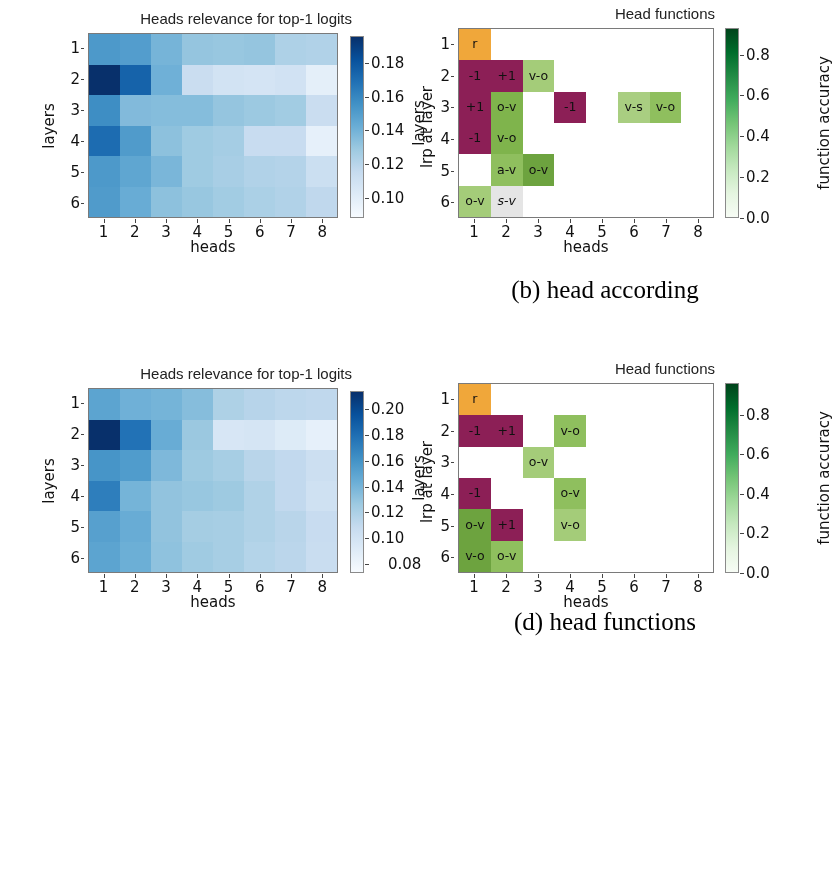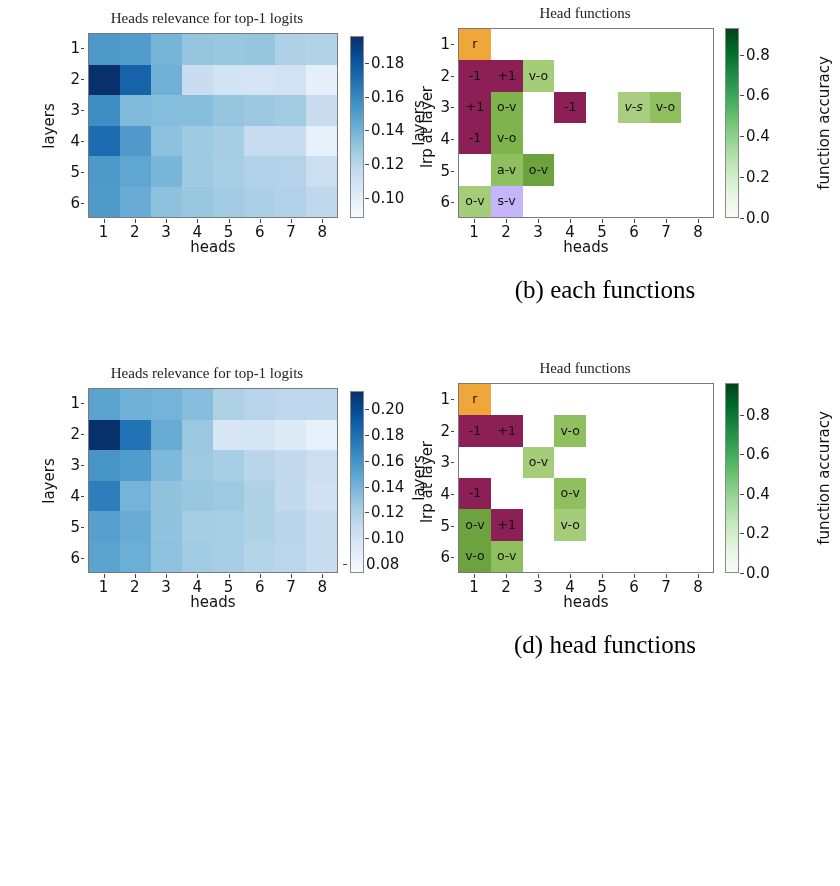--- a/index.html
+++ b/index.html
@@ -16,25 +16,25 @@
     overflow: hidden;
   }
 
   .figure-wrap { position: absolute; left: 0; top: 0; width: 840px; height: 886px; }
 
   
   .panel { position: absolute; }
 
   .panel-title {
     position: absolute;
-    text-align: center;
+    text-align: right;
     font-size: 15px;
     color: #222;
     white-space: nowrap;
-    font-family: Liberation Serif, serif;
+    font-family: Liberation Sans, sans-serif;
   }
 
   .plot-area {
     position: absolute;
     border: 1px solid #7a7a7a;
     background: #ffffff;
     box-sizing: border-box;
     overflow: hidden;
   }
 
@@ -274,41 +274,41 @@
           <div class="hm-cell fn-cell empty"></div>
           <div class="hm-cell fn-cell empty"></div>
           <div class="hm-cell fn-cell empty"></div>
           <div class="hm-cell fn-cell empty"></div>
           <div class="hm-cell fn-cell empty"></div>
           <div class="hm-cell fn-cell" style="background: rgb(140, 31, 86);">+1</div>
           <div class="hm-cell fn-cell" style="background: rgb(127, 180, 76);">o-v</div>
           <div class="hm-cell fn-cell empty"></div>
           <div class="hm-cell fn-cell" style="background: rgb(140, 31, 86);">-1</div>
           <div class="hm-cell fn-cell empty"></div>
-          <div class="hm-cell fn-cell" style="background: rgb(169, 206, 129); font-style: italic;">v-s</div>
+          <div class="hm-cell fn-cell" style="background: rgb(169, 206, 129);">v-s</div>
           <div class="hm-cell fn-cell" style="background: rgb(143, 191, 94);">v-o</div>
           <div class="hm-cell fn-cell empty"></div>
           <div class="hm-cell fn-cell" style="background: rgb(140, 31, 86);">-1</div>
           <div class="hm-cell fn-cell" style="background: rgb(127, 180, 76);">v-o</div>
           <div class="hm-cell fn-cell empty"></div>
           <div class="hm-cell fn-cell empty"></div>
           <div class="hm-cell fn-cell empty"></div>
           <div class="hm-cell fn-cell empty"></div>
           <div class="hm-cell fn-cell empty"></div>
           <div class="hm-cell fn-cell empty"></div>
           <div class="hm-cell fn-cell empty"></div>
           <div class="hm-cell fn-cell" style="background: rgb(143, 191, 94);">a-v</div>
           <div class="hm-cell fn-cell" style="background: rgb(109, 163, 63);">o-v</div>
           <div class="hm-cell fn-cell empty"></div>
           <div class="hm-cell fn-cell empty"></div>
           <div class="hm-cell fn-cell empty"></div>
           <div class="hm-cell fn-cell empty"></div>
           <div class="hm-cell fn-cell empty"></div>
           <div class="hm-cell fn-cell" style="background: rgb(164, 204, 121);">o-v</div>
-          <div class="hm-cell fn-cell" style="background: #c4b5fd;">s-v</div>
+          <div class="hm-cell fn-cell" style="background: #e5e5e5; font-style: italic;">s-v</div>
           <div class="hm-cell fn-cell empty"></div>
           <div class="hm-cell fn-cell empty"></div>
           <div class="hm-cell fn-cell empty"></div>
           <div class="hm-cell fn-cell empty"></div>
           <div class="hm-cell fn-cell empty"></div>
           <div class="hm-cell fn-cell empty"></div>
         </div>
     </div>
     <div id="yaxis-b">
         <div class="ytick" style="left: 426px; width: 24px; top: 34.8333px; position: absolute;">1</div>
@@ -334,21 +334,21 @@
     <div id="cbar-b-ticks">
         <div class="cbar-tick" style="left: 740px; top: 45.5591px; position: absolute;">0.8</div>
         <div class="cbar-tick" style="left: 740px; top: 86.4194px; position: absolute;">0.6</div>
         <div class="cbar-tick" style="left: 740px; top: 127.28px; position: absolute;">0.4</div>
         <div class="cbar-tick" style="left: 740px; top: 168.14px; position: absolute;">0.2</div>
         <div class="cbar-tick" style="left: 740px; top: 209px; position: absolute;">0.0</div>
       </div>
     <div class="cbar-label" style="left:748px; top:115px; width:150px; height:16px;">function accuracy</div>
   </div>
 
-  <div class="subcaption" style="left:460px; top:276px; width:290px;">(b) each functions</div>
+  <div class="subcaption" style="left:460px; top:276px; width:290px;">(b) head according</div>
 
   <div class="panel">
     <div class="panel-title" style="left:62px; top:365px; width:290px;">Heads relevance for top-1 logits</div>
     <div class="plot-area" id="hm-c" style="left:88px; top:388px; width:250px; height:185px;">
       <div class="hm-grid" id="grid-c">
           <div class="hm-cell" style="background: rgb(92, 164, 208);"></div>
           <div class="hm-cell" style="background: rgb(111, 176, 215);"></div>
           <div class="hm-cell" style="background: rgb(117, 180, 216);"></div>
           <div class="hm-cell" style="background: rgb(134, 189, 220);"></div>
           <div class="hm-cell" style="background: rgb(174, 209, 230);"></div>
@@ -418,21 +418,21 @@
     <div class="xlabel" style="left:88px; top:593px; width:250px;">heads</div>
     <div class="ylabel" style="left:18px; top:473px; width:60px; height:16px;">layers</div>
     <div class="cbar" id="cbar-c" style="left: 350px; top: 391px; width: 14px; height: 182px; background: linear-gradient(to top, rgb(247, 251, 255) 0%, rgb(222, 235, 247) 12.5%, rgb(198, 219, 239) 25%, rgb(158, 202, 225) 37.5%, rgb(107, 174, 214) 50%, rgb(66, 146, 198) 62.5%, rgb(33, 113, 181) 75%, rgb(8, 81, 156) 87.5%, rgb(8, 48, 107) 100%);"></div>
     <div id="cbar-c-ticks">
         <div class="cbar-tick" style="left: 365px; top: 400.071px; position: absolute;">0.20</div>
         <div class="cbar-tick" style="left: 365px; top: 425.887px; position: absolute;">0.18</div>
         <div class="cbar-tick" style="left: 365px; top: 451.702px; position: absolute;">0.16</div>
         <div class="cbar-tick" style="left: 365px; top: 477.518px; position: absolute;">0.14</div>
         <div class="cbar-tick" style="left: 365px; top: 503.333px; position: absolute;">0.12</div>
         <div class="cbar-tick" style="left: 365px; top: 529.149px; position: absolute;">0.10</div>
-        <div class="cbar-tick" style="left: 343px; top: 554.965px; position: absolute; padding-left: 23px;">0.08</div>
+        <div class="cbar-tick" style="left: 365px; top: 554.965px; position: absolute; padding-left: 23px;">0.08</div>
       </div>
     <div class="cbar-label" style="left:371px; top:474px; width:110px; height:16px;">lrp at layer</div>
   </div>
 
   <div class="panel">
     <div class="panel-title" style="left:455px; top:360px; width:260px;">Head functions</div>
     <div class="plot-area" id="hm-d" style="left:458px; top:383px; width:256px; height:190px;">
       <div class="hm-grid" id="grid-d">
           <div class="hm-cell fn-cell" style="background: rgb(240, 167, 58);">r</div>
           <div class="hm-cell fn-cell empty"></div>
@@ -508,16 +508,16 @@
     <div id="cbar-d-ticks">
         <div class="cbar-tick" style="left: 740px; top: 405.667px; position: absolute;">0.8</div>
         <div class="cbar-tick" style="left: 740px; top: 445.25px; position: absolute;">0.6</div>
         <div class="cbar-tick" style="left: 740px; top: 484.833px; position: absolute;">0.4</div>
         <div class="cbar-tick" style="left: 740px; top: 524.417px; position: absolute;">0.2</div>
         <div class="cbar-tick" style="left: 740px; top: 564px; position: absolute;">0.0</div>
       </div>
     <div class="cbar-label" style="left:748px; top:470px; width:150px; height:16px;">function accuracy</div>
   </div>
 
-  <div class="subcaption" style="left:460px; top:631px; width:290px;">(d) head functions</div>
+  <div class="subcaption" style="left:460px; top:608px; width:290px;">(d) head functions</div>
 
 
 </div>
 
 </body></html>

